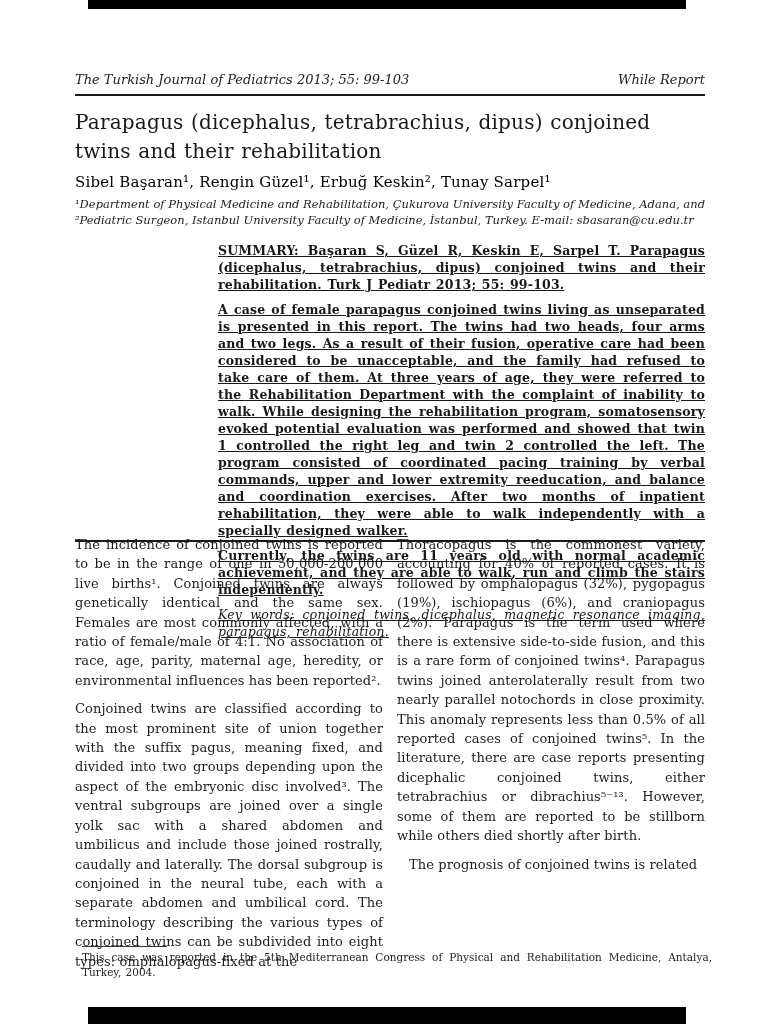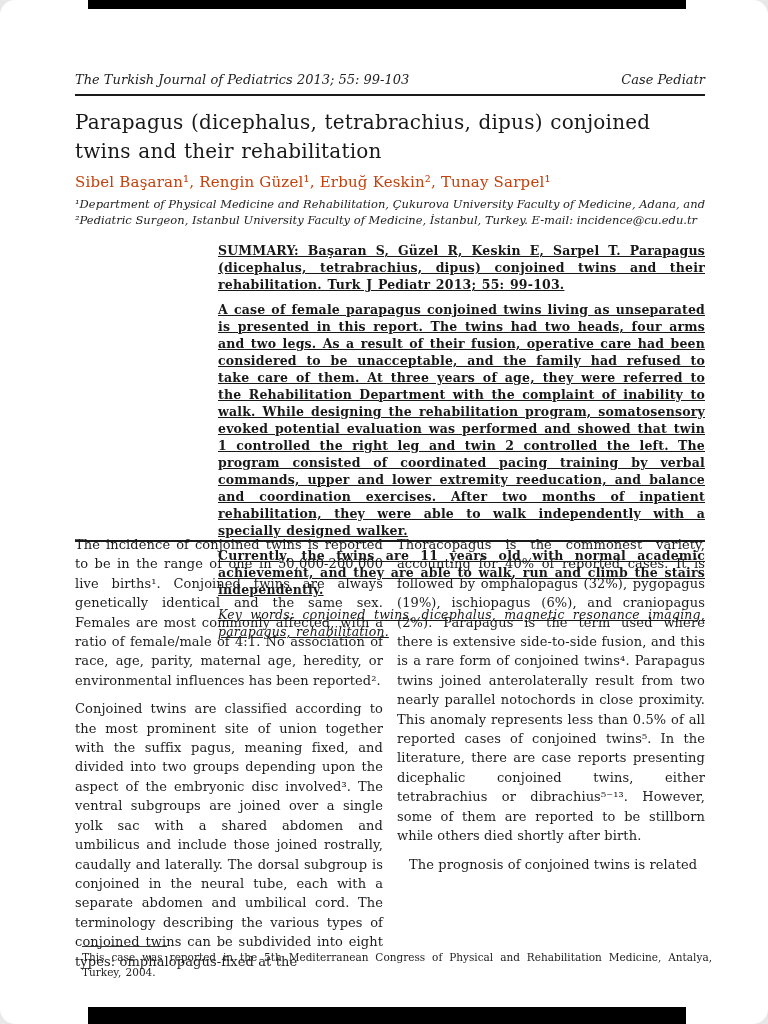--- a/index.html
+++ b/index.html
@@ -4,42 +4,41 @@
 <style>
   html,body{margin:0;padding:0;background:#e8e8e8;}
   .page{
     position:relative;
     width:768px;height:1024px;
     background:#ffffff;
     margin:0 auto;
     overflow:hidden;
     font-family:"DejaVu Serif", serif;
     color:#1c1c1c;
-    border-radius:15px;
   }
   .scan-bar{position:absolute;background:#000;}
   .scan-bar.top{left:88px;top:0;width:598px;height:9px;}
   .scan-bar.bottom{left:88px;top:1007px;width:598px;height:17px;}
 
   .content{position:absolute;left:75px;top:0;width:630px;}
 
   .journal-line{
     position:absolute;left:0;top:72px;width:630px;
     display:flex;justify-content:space-between;
     font-style:italic;font-size:13px;color:#222;
   }
   .header-rule{position:absolute;left:0;top:94px;width:630px;height:2px;background:#1a1a1a;}
 
   .page-title{
     position:absolute;left:0;top:108px;width:630px;
     font-size:20px;line-height:29px;word-spacing:1px;letter-spacing:0.2px;color:#181818;
   }
   .authors{
     position:absolute;left:0;top:173px;width:630px;
-    font-size:15px;letter-spacing:0.2px;color:#c2410c;
+    font-size:15px;letter-spacing:0.2px;color:#000000;
   }
   .affiliation{
     position:absolute;left:0;top:196px;width:630px;
     font-style:italic;font-size:11.5px;line-height:16px;color:#222;
     text-align:justify;
   }
 
   .summary-block{
     position:absolute;left:143px;top:242px;width:487px;
     font-size:12.5px;line-height:17px;
@@ -73,29 +72,29 @@
 
 <div class="page">
 
   <div class="scan-bar top"></div>
   <div class="scan-bar bottom"></div>
 
   <div class="content">
 
     <div class="journal-line">
       <span>The Turkish Journal of Pediatrics 2013; 55: 99-103</span>
-      <span>Case Pediatr</span>
+      <span>While Report</span>
     </div>
     <div class="header-rule"></div>
 
     <div class="page-title">Parapagus (dicephalus, tetrabrachius, dipus) conjoined twins and their rehabilitation</div>
 
     <div class="authors">Sibel Başaran¹, Rengin Güzel¹, Erbuğ Keskin², Tunay Sarpel¹</div>
 
-    <div class="affiliation">¹Department of Physical Medicine and Rehabilitation, Çukurova University Faculty of Medicine, Adana, and ²Pediatric Surgeon, Istanbul University Faculty of Medicine, İstanbul, Turkey. E-mail: incidence@cu.edu.tr</div>
+    <div class="affiliation">¹Department of Physical Medicine and Rehabilitation, Çukurova University Faculty of Medicine, Adana, and ²Pediatric Surgeon, Istanbul University Faculty of Medicine, İstanbul, Turkey. E-mail: sbasaran@cu.edu.tr</div>
 
     <div class="summary-block">
       <p class="bold">SUMMARY: Başaran S, Güzel R, Keskin E, Sarpel T. Parapagus (dicephalus, tetrabrachius, dipus) conjoined twins and their rehabilitation. Turk J Pediatr 2013; 55: 99-103.</p>
       <p class="bold">A case of female parapagus conjoined twins living as unseparated is presented in this report. The twins had two heads, four arms and two legs. As a result of their fusion, operative care had been considered to be unacceptable, and the family had refused to take care of them. At three years of age, they were referred to the Rehabilitation Department with the complaint of inability to walk. While designing the rehabilitation program, somatosensory evoked potential evaluation was performed and showed that twin 1 controlled the right leg and twin 2 controlled the left. The program consisted of coordinated pacing training by verbal commands, upper and lower extremity reeducation, and balance and coordination exercises. After two months of inpatient rehabilitation, they were able to walk independently with a specially designed walker.</p>
       <p class="bold">Currently, the twins are 11 years old with normal academic achievement, and they are able to walk, run and climb the stairs independently.</p>
       <p class="keywords">Key words: conjoined twins, dicephalus, magnetic resonance imaging, parapagus, rehabilitation.</p>
     </div>
 
     <div class="section-divider"></div>
 

